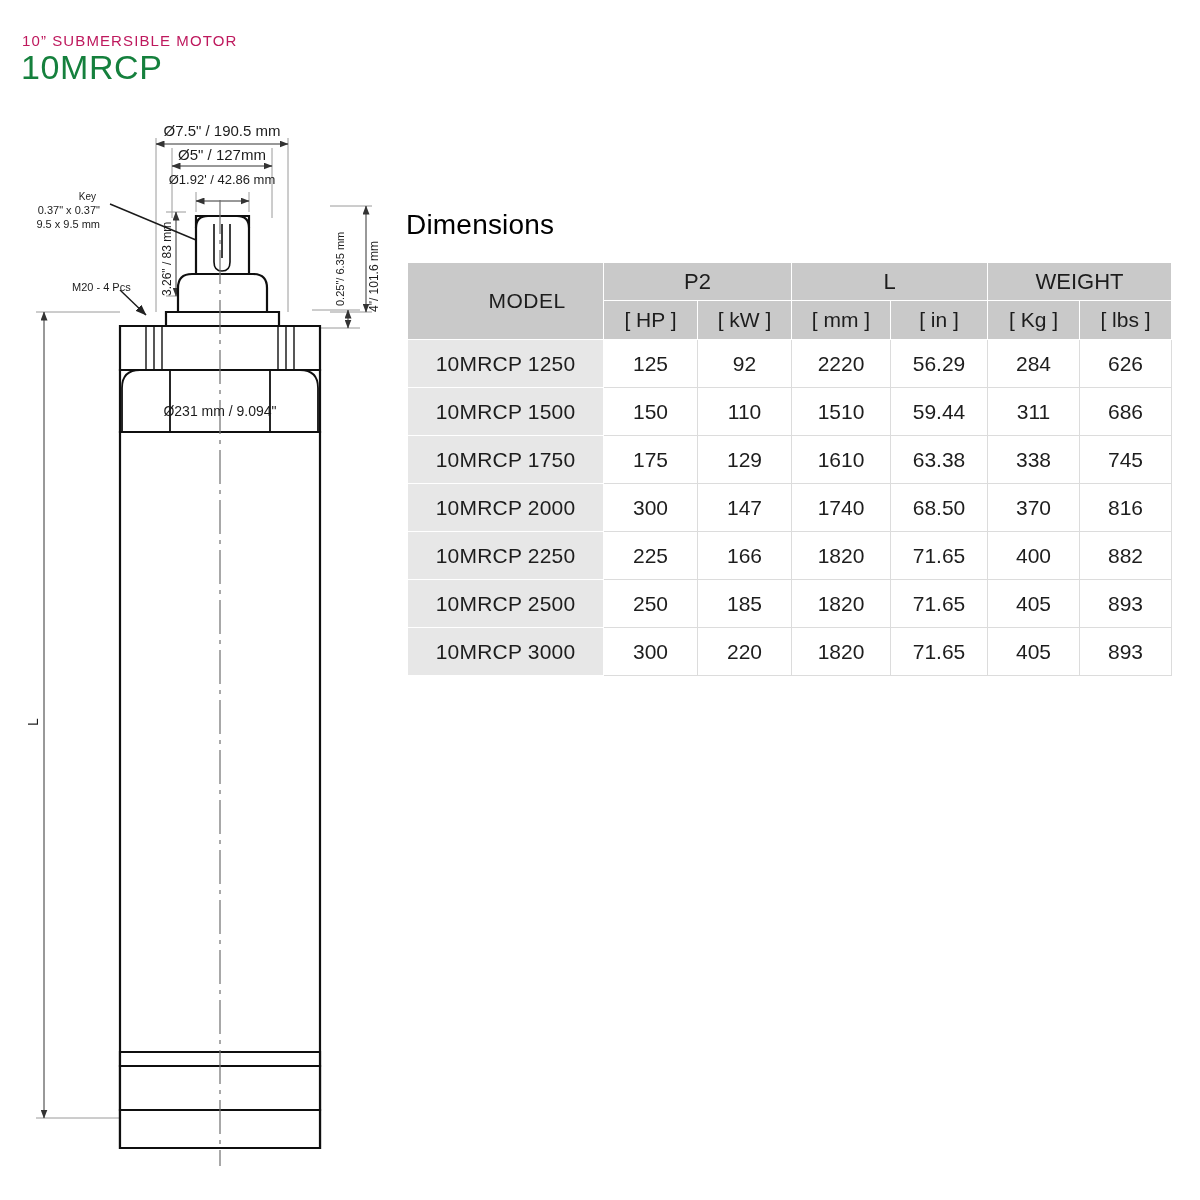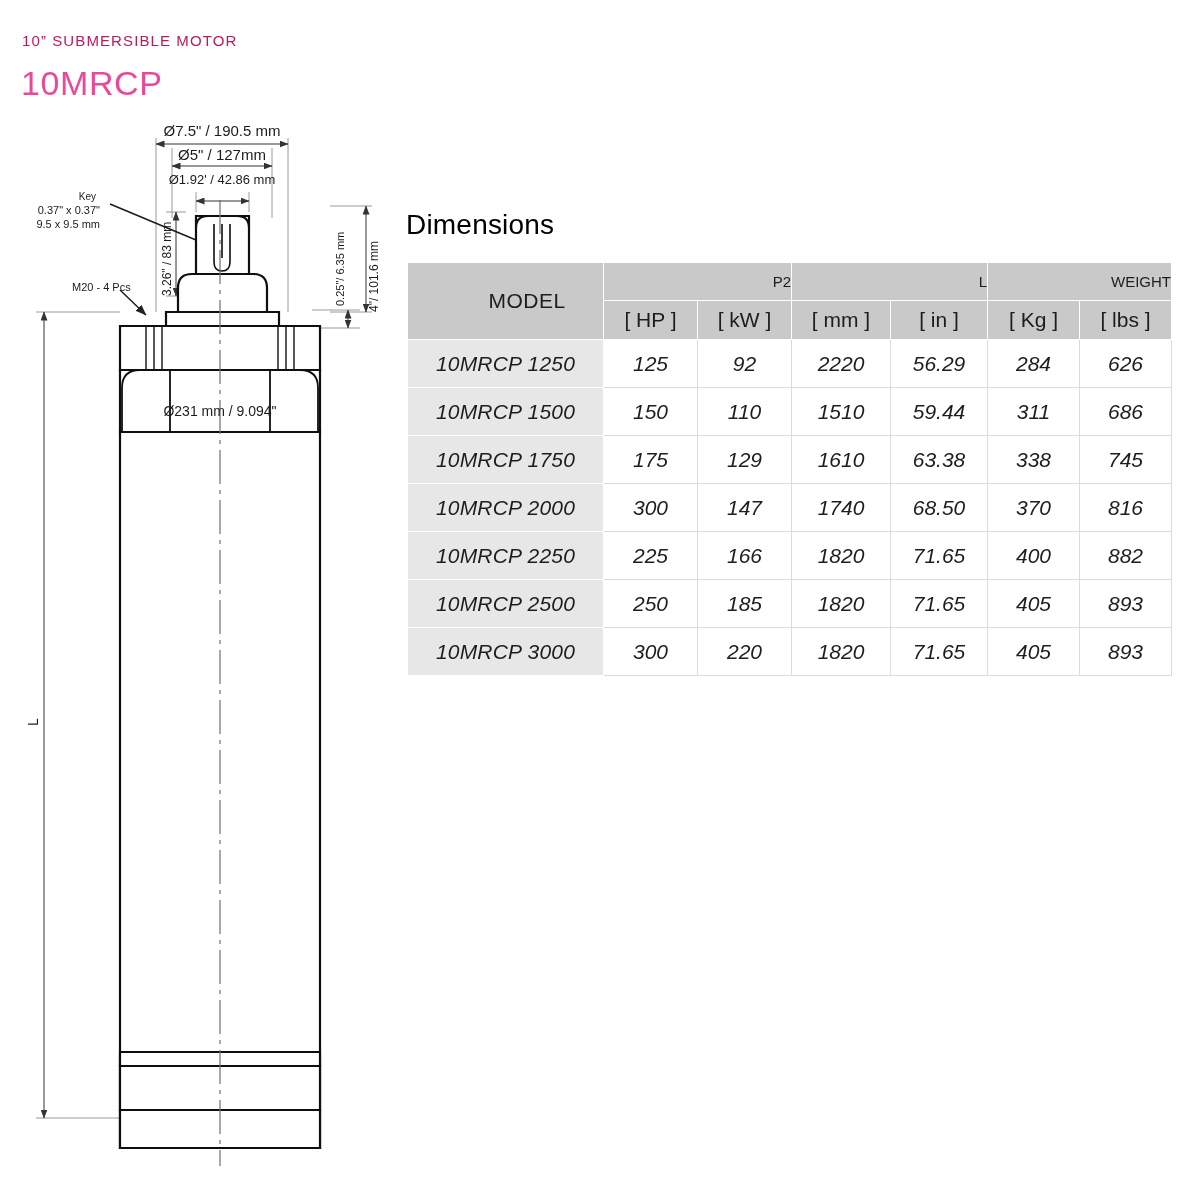--- a/index.html
+++ b/index.html
@@ -12,22 +12,22 @@
   }
   #page { position: relative; width: 1200px; height: 1200px; }
 
   
   .kicker {
     position: absolute; left: 22px; top: 32px;
     font-size: 15px; letter-spacing: 1.1px; color: #be185d;
     white-space: nowrap;
   }
   .product-title {
-    position: absolute; left: 21px; top: 64px;
-    font-size: 34px; letter-spacing: .6px; color: #ec4899;
+    position: absolute; left: 21px; top: 48px;
+    font-size: 34px; letter-spacing: .6px; color: #15803d;
     white-space: nowrap;
   }
 
   
   #drawing { position: absolute; left: 0; top: 100px; width: 400px; height: 1080px; }
   #drawing svg { display: block; }
 
   
   .dims-heading {
     position: absolute; left: 406px; top: 209px;
@@ -43,32 +43,31 @@
     text-align: center;
     vertical-align: middle;
     font-size: 21px;
     color: #1d1d1d;
     font-weight: normal;
   }
   #dim-table thead th {
     background: #c9c9c9;
     border: 1px solid #ffffff;
   }
-  #dim-table thead th.grp { height: 38px; font-size: 15px; text-align: right; }
+  #dim-table thead th.grp { height: 38px; font-size: 22px; }
   #dim-table thead th.unit { height: 39px; }
   #dim-table thead th.model-head {
     font-size: 21px;
     letter-spacing: .5px;
     padding-left: 43px;
   }
   #dim-table tbody td {
     height: 48px;
     background: #ffffff;
     border: 1px solid #dcdcdc;
-    font-style: italic;
   }
   #dim-table tbody td.model-cell {
     background: #e7e7e7;
     border: 1px solid #ffffff;
     letter-spacing: .2px;
   }
   .col-model { width: 196px; }
   .col-n     { width: 94px;  }
   .col-mm    { width: 99px;  }
   .col-in    { width: 97px;  }

